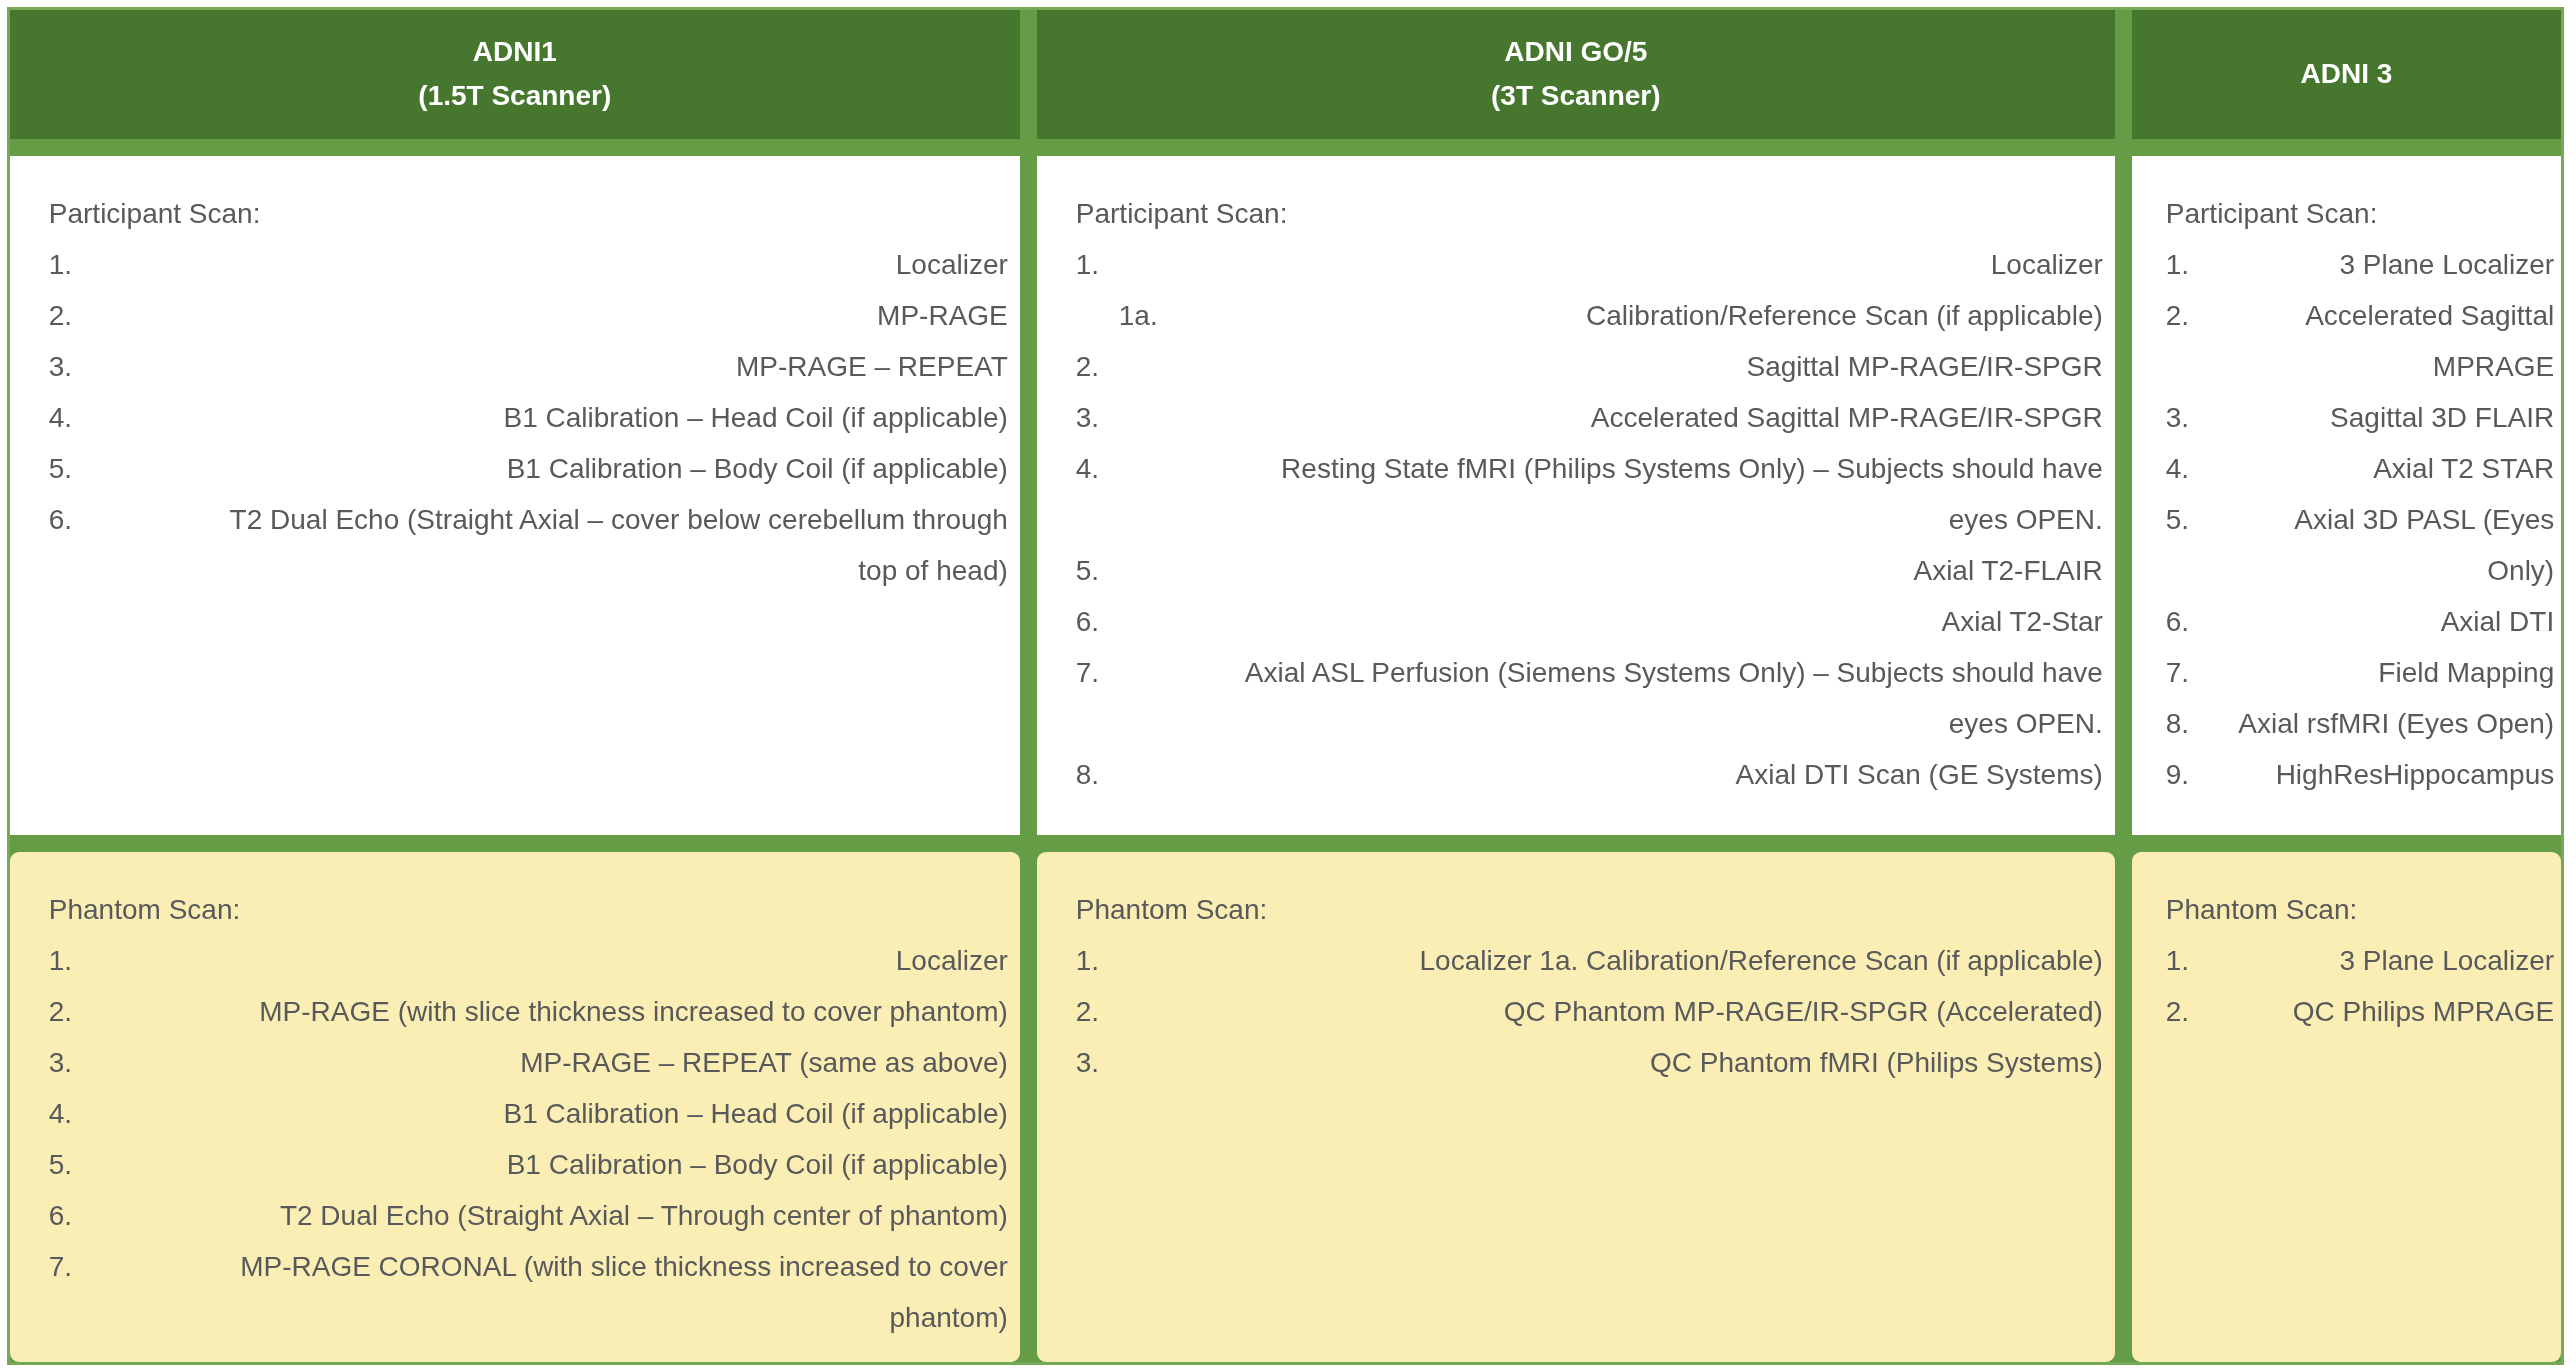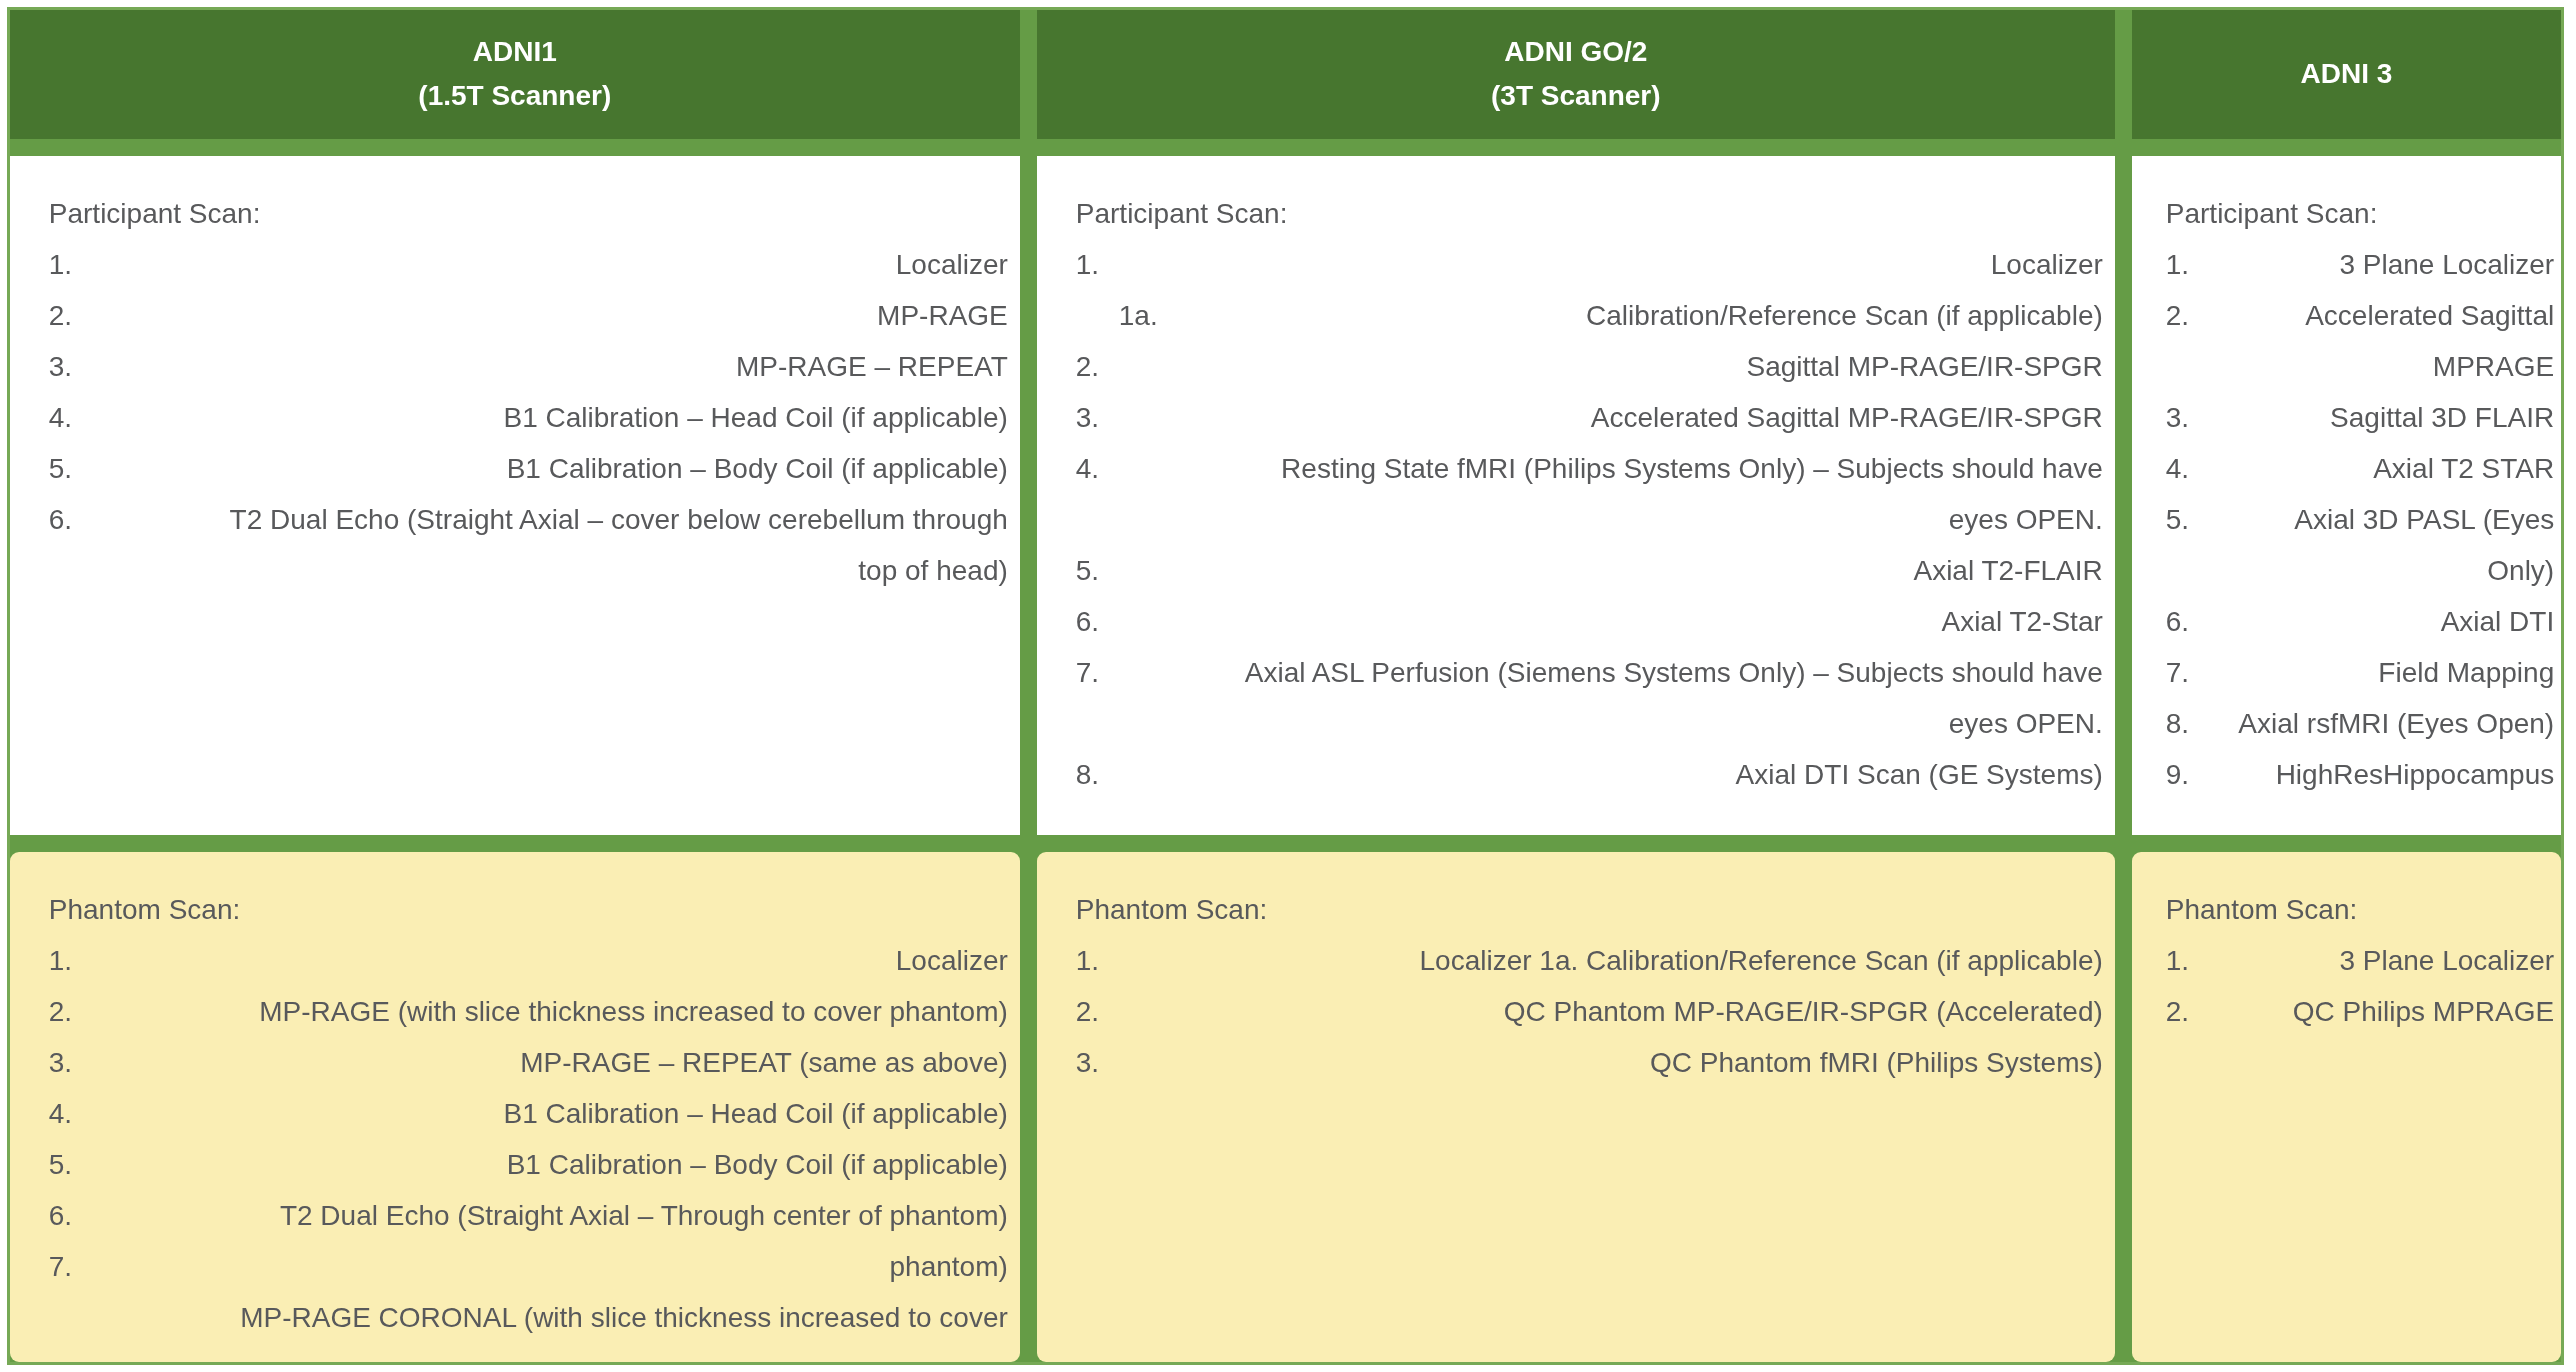--- a/index.html
+++ b/index.html
@@ -61,21 +61,21 @@
 <body>
 
 <div class="page">
   <div class="table">
 
     <div class="cell header-cell">
         <div>ADNI1</div>
         <div>(1.5T Scanner)</div>
       </div>
     <div class="cell header-cell">
-        <div>ADNI GO/2</div>
+        <div>ADNI GO/5</div>
         <div>(3T Scanner)</div>
       </div>
     <div class="cell header-cell">
         <div>ADNI 3</div>
       </div>
 
     <div class="cell body-cell">
         <div class="scan-heading">Participant Scan:</div>
         <div class="item">
           <span class="num">1.</span>
@@ -268,22 +268,22 @@
         </div>
         <div class="item">
           <span class="num">6.</span>
           <div class="txt">
             <div>T2 Dual Echo (Straight Axial – Through center of phantom)</div>
           </div>
         </div>
         <div class="item">
           <span class="num">7.</span>
           <div class="txt">
+            <div>MP-RAGE CORONAL (with slice thickness increased to cover</div>
             <div>phantom)</div>
-            <div>MP-RAGE CORONAL (with slice thickness increased to cover</div>
           </div>
         </div>
       </div>
     <div class="cell body-cell phantom-cell">
         <div class="scan-heading">Phantom Scan:</div>
         <div class="item">
           <span class="num">1.</span>
           <div class="txt">
             <div>Localizer 1a. Calibration/Reference Scan (if applicable)</div>
           </div>

